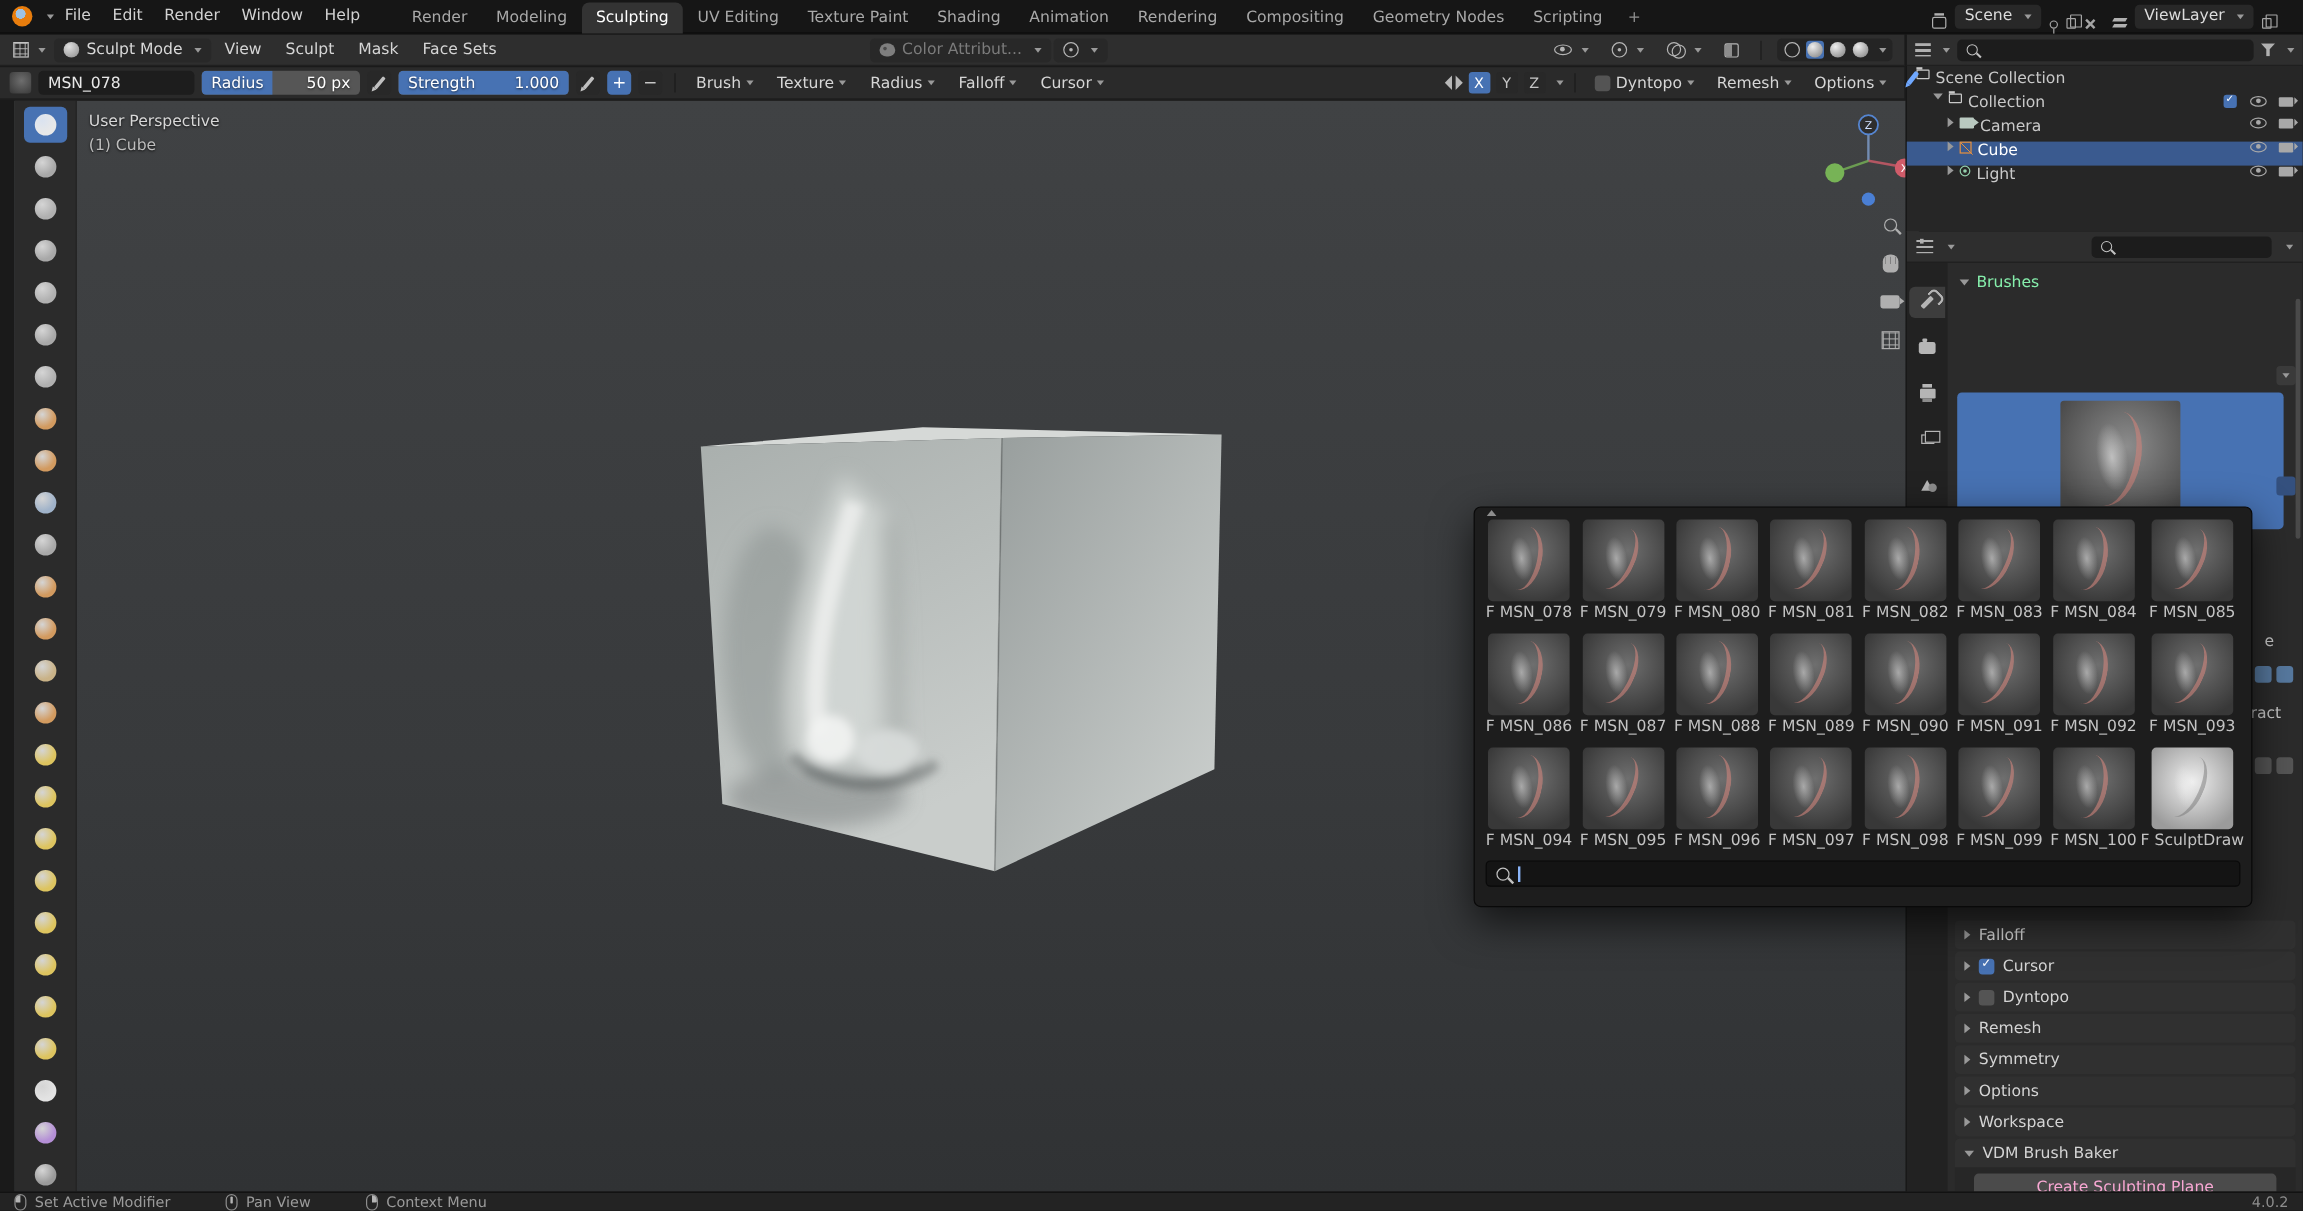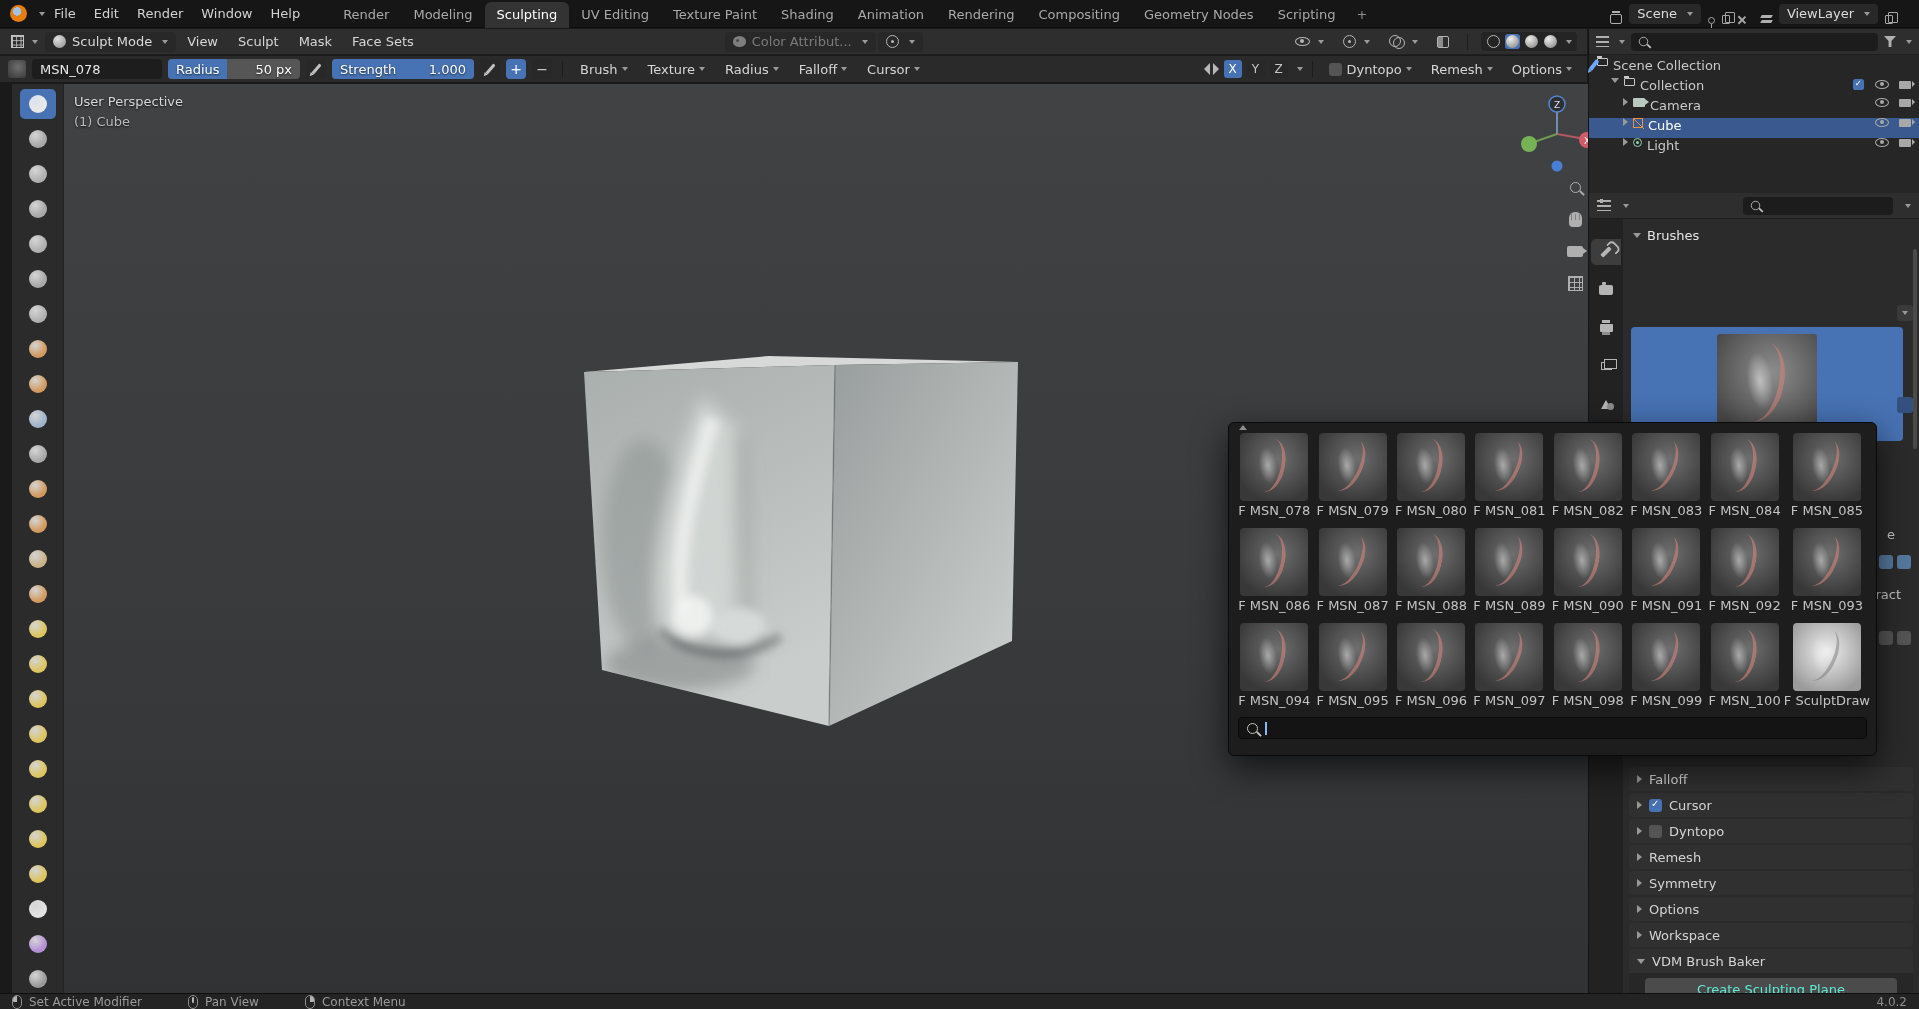--- a/index.html
+++ b/index.html
@@ -146,33 +146,33 @@
   .ico-images{width:11px;height:8px;border:1.2px solid #b5b5b5;position:relative}
   .ico-images::after{content:"";position:absolute;left:2.5px;top:-4.5px;width:11px;height:8px;border:1.2px solid #b5b5b5;background:#222}
   .ico-scene{width:0;height:0;border-left:5px solid transparent;border-right:5px solid transparent;border-bottom:9px solid #b5b5b5;position:relative}
   .ico-scene::after{content:"";position:absolute;left:1px;top:3px;width:7px;height:7px;border-radius:50%;background:#8c8c8c}
   .ico-world{width:14px;height:14px;border-radius:50%;border:1.3px solid #cf8a8a;position:relative}
   .ico-world::before{content:"";position:absolute;left:3.5px;top:-1px;width:5px;height:13px;border:1px solid #cf8a8a;border-radius:50%}
   .ico-world::after{content:"";position:absolute;left:-1px;top:5px;width:13px;height:1px;background:#cf8a8a}
   .pr-content{position:absolute;left:34px;top:26px;right:0;bottom:0}
   .tool-row{display:flex;align-items:center;gap:8px;padding:12px 10px 6px;color:#e2e2e2}
   .brush-ball{width:15px;height:15px;border-radius:50%;background:radial-gradient(circle at 35% 30%,#e6e6e6,#7a7a7a);flex:none}
-  .brushes-hdr{display:flex;align-items:center;gap:6px;padding:9px 10px 6px;color:#e5e5e5}
+  .brushes-hdr{display:flex;align-items:center;gap:6px;padding:9px 10px 6px;color:#86efac}
   .preview-strip{position:absolute;left:8px;right:16px;top:108px;height:114px;background:#4772b3;border-radius:4px;display:flex;align-items:center;justify-content:center}
   .preview-thumb{width:100px;height:100px;border-radius:3px;background:radial-gradient(circle at 55% 38%,#8d8d8d,#4a4a4a 78%);position:relative;overflow:hidden}
   .preview-thumb::before{content:"";position:absolute;left:20%;top:8%;width:42%;height:80%;border-radius:50%;border-right:5px solid rgba(214,131,122,.55);transform:rotate(12deg)}
   .preview-thumb::after{content:"";position:absolute;left:30%;top:18%;width:26%;height:58%;border-radius:50%;background:radial-gradient(rgba(245,245,245,.55),transparent 70%);transform:rotate(-8deg)}
   .mini-btn{position:absolute;display:flex;align-items:center;justify-content:center;width:16px;height:16px;border-radius:3px;background:#3a3a3a}
   .frag{position:absolute;color:#c9c9c9}
   .frag-ico{position:absolute;width:14px;height:14px;border-radius:3px;background:#57799f}
   .frag-ico.gray{background:#555}
   .panels{position:absolute;left:0;right:0;top:546px}
   .panel-row{height:24px;margin:2px 6px 0;background:#303030;border-radius:4px;display:flex;align-items:center;gap:7px;padding:0 8px;color:#d4d4d4}
   .vdm-body{margin:0 6px;background:#272727;border-radius:0 0 4px 4px;height:22px;overflow:hidden}
-  .vdm-btn{margin:5px 16px 0;height:22px;background:#4b4b4b;border-radius:4px;display:flex;align-items:center;justify-content:center;color:#5eead4}
+  .vdm-btn{margin:5px 16px 0;height:22px;background:#4b4b4b;border-radius:4px;display:flex;align-items:center;justify-content:center;color:#f9a8d4}
   .pr-scroll{position:absolute;right:2px;top:30px;width:4px;height:200px;background:#4a4a4a;border-radius:2px}
 
   
   .brush-popup{position:absolute;left:1228px;top:422px;width:649px;height:334px;background:#1d1d1d;border:1px solid #090909;border-radius:6px;box-shadow:0 12px 34px rgba(0,0,0,.65);z-index:60;padding:8px 6px 8px}
   .scroll-up{position:absolute;top:2px;left:10px;width:0;height:0;border-left:4px solid transparent;border-right:4px solid transparent;border-bottom:5px solid #8e8e8e}
   .popup-grid{display:grid;grid-template-columns:repeat(8,1fr);row-gap:10px;margin-top:2px}
   .popup-item{display:flex;flex-direction:column;align-items:center;gap:3px}
   .thumb{width:68px;height:68px;border-radius:4px;background:radial-gradient(circle at 55% 38%,#6f6f6f,#383838 78%);position:relative;overflow:hidden}
   .thumb::before{content:"";position:absolute;left:18%;top:8%;width:42%;height:80%;border-radius:50%;border-right:4px solid rgba(219,137,128,.55);transform:rotate(12deg)}
   .thumb::after{content:"";position:absolute;left:28%;top:20%;width:26%;height:55%;border-radius:50%;background:radial-gradient(rgba(240,240,240,.5),transparent 70%);transform:rotate(-8deg)}

